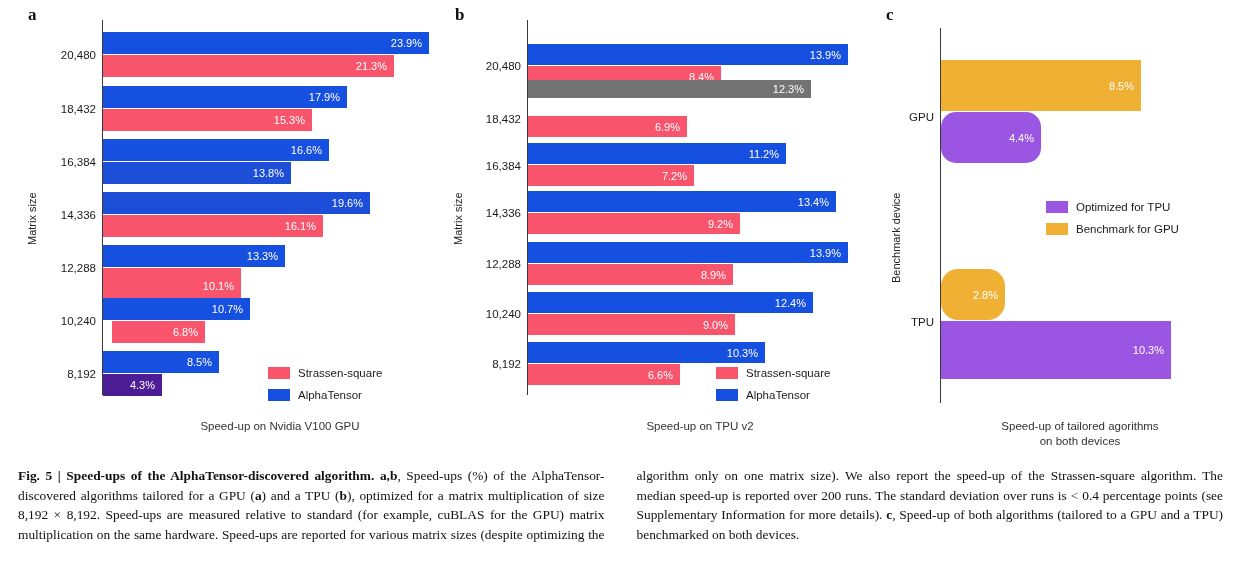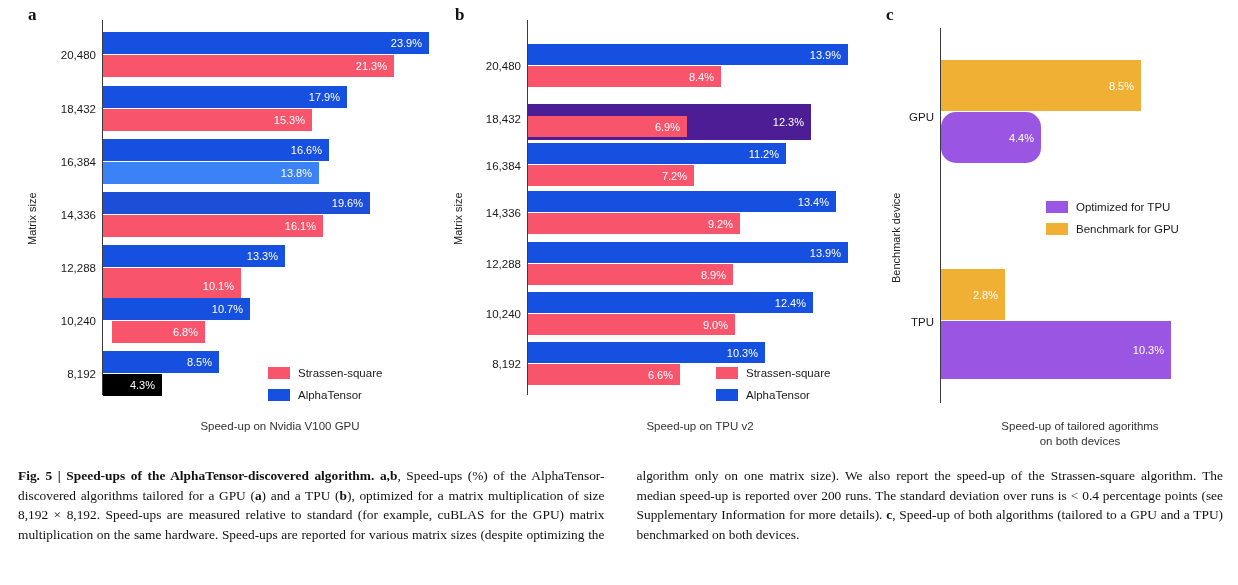--- a/index.html
+++ b/index.html
@@ -123,21 +123,21 @@
     <div class="bar" style="left:103px; top:86px; width:244px; height:22px; background:#1650e0;">
       <span>17.9%</span>
     </div>
     <div class="bar" style="left:103px; top:109px; width:209px; height:22px; background:#f8556d;">
       <span>15.3%</span>
     </div>
 
     <div class="bar" style="left:103px; top:139px; width:226px; height:22px; background:#1650e0;">
       <span>16.6%</span>
     </div>
-    <div class="bar" style="left:103px; top:162px; width:216px; height:22px; background:#3b82f6;">
+    <div class="bar" style="left:103px; top:162px; width:188px; height:22px; background:#1d4ed8;">
       <span>13.8%</span>
     </div>
 
     <div class="bar" style="left:103px; top:192px; width:267px; height:22px; background:#1d4ed8;">
       <span>19.6%</span>
     </div>
     <div class="bar" style="left:103px; top:215px; width:220px; height:22px; background:#f8556d;">
       <span>16.1%</span>
     </div>
 
@@ -151,21 +151,21 @@
     <div class="bar" style="left:103px; top:298px; width:147px; height:22px; background:#1650e0;">
       <span>10.7%</span>
     </div>
     <div class="bar" style="left:103px; top:321px; width:93px; height:22px; background:#f8556d;margin-left:9px;">
       <span>6.8%</span>
     </div>
 
     <div class="bar" style="left:103px; top:351px; width:116px; height:22px; background:#1650e0;">
       <span>8.5%</span>
     </div>
-    <div class="bar" style="left:103px; top:374px; width:59px; height:22px; background:#000000;padding-left:40px;">
+    <div class="bar" style="left:103px; top:374px; width:59px; height:22px; background:#4c1d95;padding-left:40px;">
       <span>4.3%</span>
     </div>
 
     <div class="legend" style="left:268px; top:364px;">
       <div class="legend-row">
         <div class="legend-swatch" style="background:#f8556d;"></div>
         <div class="legend-text">Strassen-square</div>
       </div>
       <div class="legend-row">
         <div class="legend-swatch" style="background:#1650e0;"></div>
@@ -190,21 +190,21 @@
     <div class="tick-label" style="left:447px; top:308px; width:74px;">10,240</div>
     <div class="tick-label" style="left:447px; top:358px; width:74px;">8,192</div>
 
     <div class="bar" style="left:528px; top:44px; width:320px; height:21px; background:#1650e0;">
       <span>13.9%</span>
     </div>
     <div class="bar" style="left:528px; top:66px; width:193px; height:21px; background:#f8556d;">
       <span>8.4%</span>
     </div>
 
-    <div class="bar" style="left:528px; top:104px; width:283px; height:36px; background:#4c1d95;">
+    <div class="bar" style="left:528px; top:80px; width:283px; height:18px; background:#737373;">
       <span>12.3%</span>
     </div>
     <div class="bar" style="left:528px; top:116px; width:159px; height:21px; background:#f8556d;">
       <span>6.9%</span>
     </div>
 
     <div class="bar" style="left:528px; top:143px; width:258px; height:21px; background:#1650e0;">
       <span>11.2%</span>
     </div>
     <div class="bar" style="left:528px; top:165px; width:166px; height:21px; background:#f8556d;">
@@ -262,21 +262,21 @@
     <div class="tick-label" style="left:868px; top:111px; width:66px;">GPU</div>
     <div class="tick-label" style="left:868px; top:316px; width:66px;">TPU</div>
 
     <div class="bar" style="left:941px; top:60px; width:200px; height:51px; background:#f0b034;">
       <span>8.5%</span>
     </div>
     <div class="bar" style="left:941px; top:112px; width:100px; height:51px; background:#9b55e3;border-radius:15px;">
       <span>4.4%</span>
     </div>
 
-    <div class="bar" style="left:941px; top:269px; width:64px; height:51px; background:#f0b034;">
+    <div class="bar" style="left:941px; top:269px; width:64px; height:51px; background:#f0b034;border-radius:17px;">
       <span>2.8%</span>
     </div>
     <div class="bar" style="left:941px; top:321px; width:230px; height:58px; background:#9b55e3;">
       <span>10.3%</span>
     </div>
 
     <div class="legend" style="left:1046px; top:198px;">
       <div class="legend-row">
         <div class="legend-swatch" style="background:#9b55e3;"></div>
         <div class="legend-text">Optimized for TPU</div>

